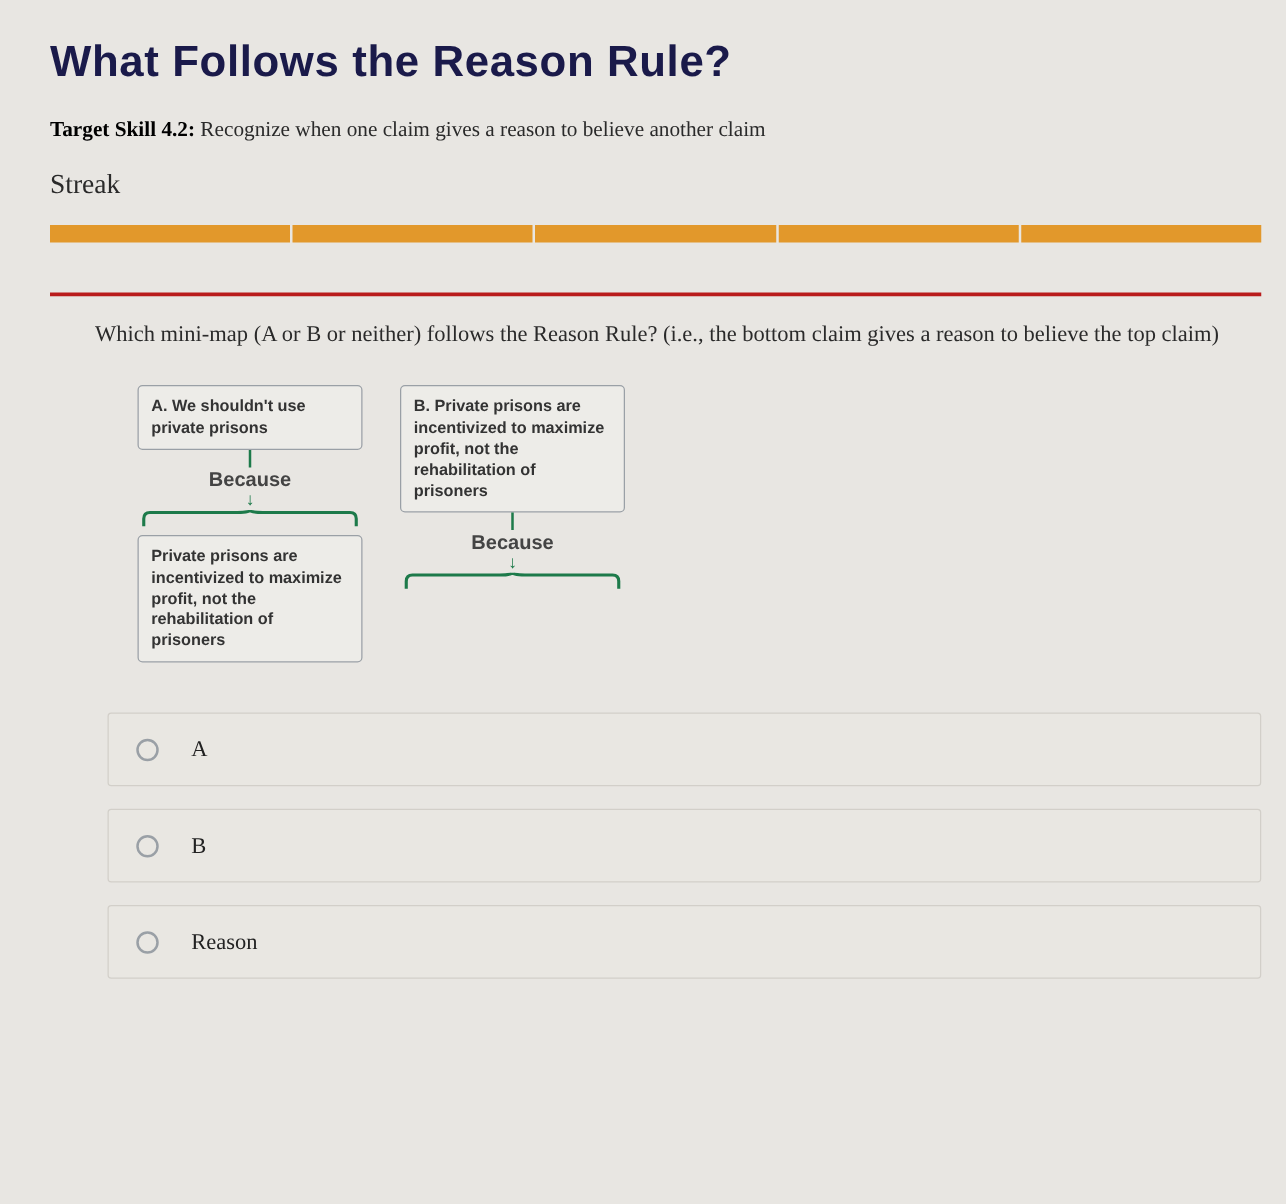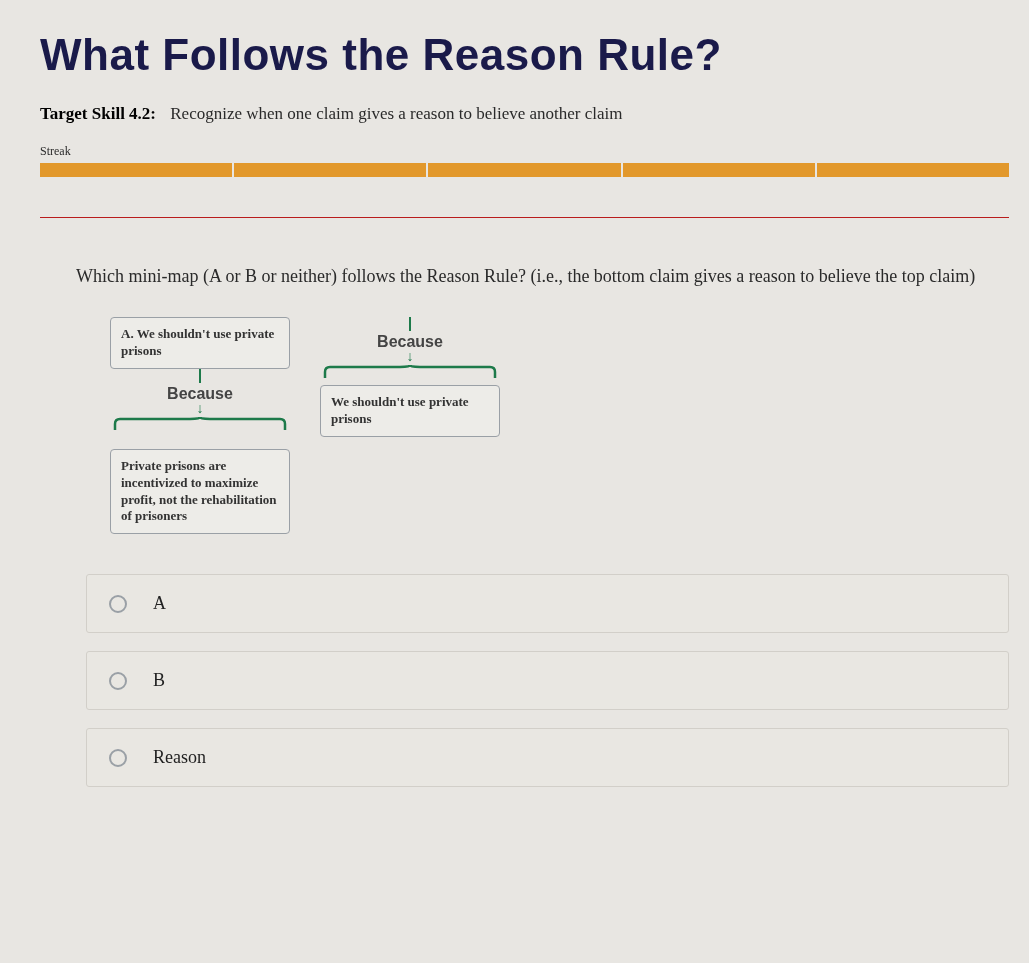--- a/index.html
+++ b/index.html
@@ -7,54 +7,53 @@
     margin: 0;
     padding: 30px 20px 40px 40px;
     font-family: Georgia, 'Times New Roman', serif;
     background: #e8e6e2;
     color: #2a2a2a;
     width: 1029px;
   }
   h1.page-title {
     font-family: 'Segoe UI', Arial, sans-serif;
     font-weight: 700;
-    font-size: 44px;
+    font-size: 35px;
     color: #1a1a4a;
     margin: 0 0 24px 0;
     letter-spacing: 0.5px;
   }
   .skill-line {
     font-size: 17px;
     margin-bottom: 20px;
   }
   .skill-label {
     font-weight: 700;
     color: #000000;
   }
   .skill-desc {
     font-weight: 400;
-    margin-left: 10px;
   }
   .streak-label {
-    font-size: 12px;
-    margin-bottom: 4px;
+    font-size: 22px;
+    margin-bottom: 20px;
   }
   .streak-bar {
     display: flex;
     gap: 2px;
     height: 14px;
     margin-bottom: 40px;
   }
   .streak-seg {
     flex: 1;
     background: #e2982b;
   }
   .question-panel {
-    border-top: 1px solid #b91c1c;
-    padding-top: 48px;
+    border-top: 3px solid #b91c1c;
+    padding-top: 20px;
   }
   .question-text {
     font-size: 18px;
     margin: 0 0 30px 36px;
     color: #2a2a2a;
   }
   .maps-row {
     display: flex;
     gap: 30px;
     margin-left: 70px;
@@ -70,21 +69,20 @@
     flex-direction: column;
     align-items: center;
   }
   .claim-box {
     border: 1px solid #9aa0a6;
     border-radius: 4px;
     padding: 8px 10px;
     background: #edece8;
     width: 100%;
     line-height: 1.3;
-    font-family: Liberation Serif, serif;
   }
   .because-stem {
     width: 2px;
     height: 14px;
     background: #1d7a4a;
   }
   .because-label {
     font-size: 16px;
     color: #444;
     font-weight: 600;
@@ -156,33 +154,33 @@
     <div class="mini-map">
       <div class="claim-box">A. We shouldn't use private prisons</div>
       <div class="because-stem"></div>
       <div class="because-label">Because</div>
       <div class="arrow-down">↓</div>
       <div class="brace">
         <svg viewBox="0 0 180 14" width="180" height="14">
           <path d="M5 13 L5 7 Q5 2 10 2 L80 2 Q90 2 90 0 Q90 2 100 2 L170 2 Q175 2 175 7 L175 13" fill="none" stroke="#1d7a4a" stroke-width="2.5"></path>
         </svg>
       </div>
-      <div class="claim-box" style="margin-top:18px">Private prisons are incentivized to maximize profit, not the rehabilitation of prisoners</div>
+      <div class="claim-box" style="margin-top:6px">Private prisons are incentivized to maximize profit, not the rehabilitation of prisoners</div>
     </div>
 
     <div class="mini-map">
+      <div class="claim-box">B. Private prisons are incentivized to maximize profit, not the rehabilitation of prisoners</div>
       <div class="because-stem"></div>
       <div class="because-label">Because</div>
       <div class="arrow-down">↓</div>
       <div class="brace">
         <svg viewBox="0 0 180 14" width="180" height="14">
           <path d="M5 13 L5 7 Q5 2 10 2 L80 2 Q90 2 90 0 Q90 2 100 2 L170 2 Q175 2 175 7 L175 13" fill="none" stroke="#1d7a4a" stroke-width="2.5"></path>
         </svg>
       </div>
-      <div class="claim-box" style="margin-top:6px">We shouldn't use private prisons</div>
     </div>
 
   </div>
 
   <div class="options">
     <div class="option-row">
       <span class="radio"></span>
       <span class="option-label">A</span>
     </div>
     <div class="option-row">

